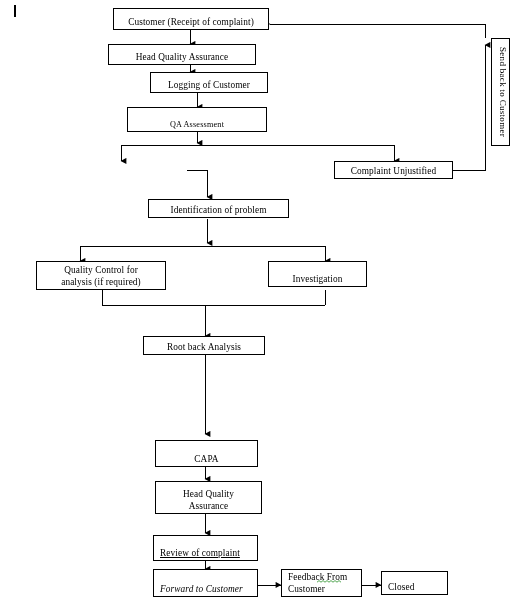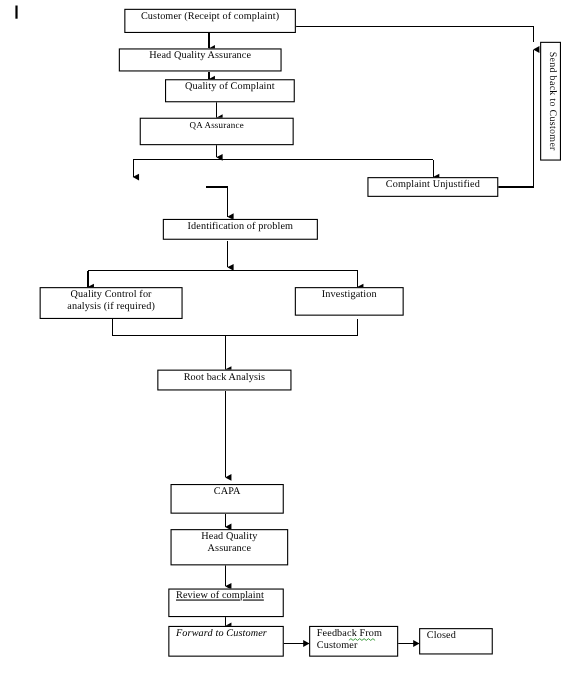--- a/index.html
+++ b/index.html
@@ -25,21 +25,21 @@
     top: 0;
     width: 530px;
     height: 613px;
   }
   .node {
     position: absolute;
     box-sizing: border-box;
     border: 1px solid #000000;
     background: #ffffff;
     display: flex;
-    align-items: flex-start;
+    align-items: flex-end;
     justify-content: center;
     text-align: center;
     font-size: 9.3px;
     line-height: 1.22;
     letter-spacing: 0.1px;
     padding: 1px 4px;
     z-index: 3;
   }
   .node.left-align {
     justify-content: flex-start;
@@ -150,25 +150,25 @@
 
   <div class="node" style="left:113px; top:8px; width:156px; height:22px;">
     <span class="nlabel">Customer (Receipt of complaint)</span>
   </div>
 
   <div class="node" style="left:108px; top:44px; width:148px; height:21px;">
     <span class="nlabel">Head Quality Assurance</span>
   </div>
 
   <div class="node" style="left:150px; top:72px; width:118px; height:21px;">
-    <span class="nlabel">Quality of Complaint</span>
+    <span class="nlabel">Logging of Customer</span>
   </div>
 
   <div class="node small-text" style="left:127px; top:107px; width:140px; height:25px;">
-    <span class="nlabel">QA Assurance</span>
+    <span class="nlabel">QA Assessment</span>
   </div>
 
 
   <div class="node" style="left:334px; top:161px; width:119px; height:18px;">
     <span class="nlabel">Complaint Unjustified</span>
   </div>
 
   <div class="node vertical" style="left:491px; top:38px; width:19px; height:108px;">
     <span class="nlabel">Send back to Customer</span>
   </div>

